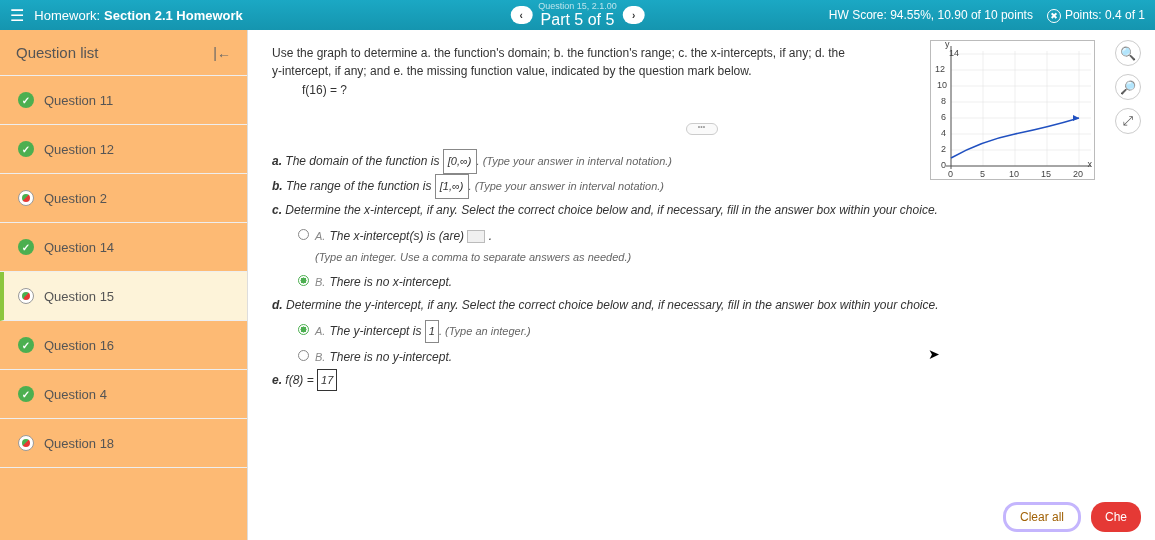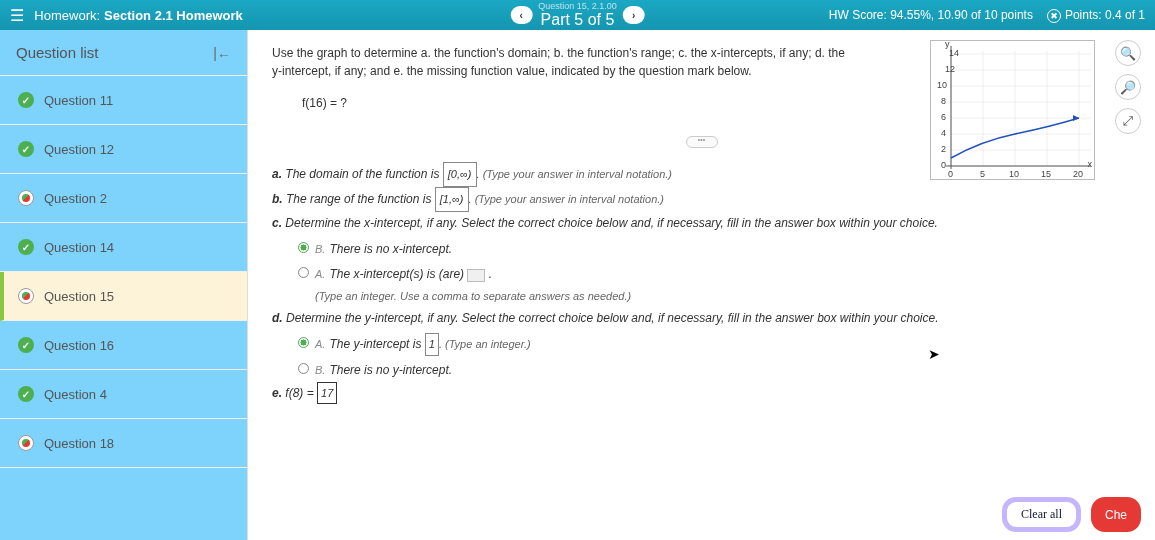--- a/index.html
+++ b/index.html
@@ -18,34 +18,34 @@
 .hw-label { font-weight: normal; }
 .hw-title { font-weight: bold; margin-left: 4px; }
 .nav-center { position: absolute; left: 50%; transform: translateX(-50%); display: flex; align-items: center; gap: 6px; }
 .nav-btn { background: white; color: #333; border-radius: 10px; width: 22px; height: 18px; display: flex; align-items: center; justify-content: center; font-size: 10px; cursor: pointer; font-weight: bold; }
 .nav-label { font-size: 16px; }
 .hdr-right { margin-left: auto; display: flex; align-items: center; gap: 14px; font-size: 12px; }
 .pts-icon { display: inline-flex; width: 14px; height: 14px; border-radius: 50%; border: 1.5px solid white; align-items: center; justify-content: center; font-size: 9px; margin-right: 4px; }
 
 .main { display: flex; height: calc(100% - 30px); }
 
-.sidebar { width: 248px; background: #7dd3fc; border-right: 1px solid #ddd; overflow-y: auto; }
+.sidebar { width: 248px; background: #fdba74; border-right: 1px solid #ddd; overflow-y: auto; }
 .qlist-hdr { display: flex; justify-content: space-between; align-items: center; padding: 14px 16px; border-bottom: 1px solid #eee; color: #555; font-size: 15px; }
 .collapse-ic { cursor: pointer; font-size: 14px; color: #666; }
 .qitem { display: flex; align-items: center; padding: 16px 18px; border-bottom: 1px solid #eee; font-size: 13px; color: #555; cursor: pointer; }
 .qitem.active { background: #fdf3d9; border-left: 4px solid #8cc63f; padding-left: 14px; }
 .status-ic { width: 16px; height: 16px; border-radius: 50%; margin-right: 10px; display: inline-flex; align-items: center; justify-content: center; font-size: 10px; color: white; font-weight: bold; }
 .status-done { background: #4caf50; }
 .status-partial { background: white; border: 1px solid #999; position: relative; }
 .status-partial::before { content: ""; position: absolute; width: 8px; height: 8px; background: linear-gradient(135deg, #4caf50 50%, #e53935 50%); border-radius: 50%; }
 
 .content { flex: 1; background: white; position: relative; padding: 14px 24px 14px 24px; font-size: 12px; color: #333; overflow: hidden; }
 .instr-row { display: flex; align-items: flex-start; }
 .instr-txt { max-width: 580px; line-height: 1.5; }
-.fval { margin-top: 16px; margin-left: 30px; }
+.fval { margin-top: 3px; margin-left: 30px; }
 
 .graph-area { position: absolute; right: 60px; top: 10px; }
 .graph { width: 165px; height: 140px; border: 1px solid #bbb; background: white; position: relative; }
 .axis-lbl { position: absolute; font-size: 9px; color: #444; }
 .tool-col { position: absolute; right: 14px; top: 10px; display: flex; flex-direction: column; gap: 8px; }
 .tool-btn { width: 26px; height: 26px; border: 1px solid #ccc; border-radius: 50%; background: white; display: flex; align-items: center; justify-content: center; font-size: 13px; cursor: pointer; color: #555; }
 
 .divider-pill { width: 32px; height: 12px; border: 1px solid #ccc; border-radius: 6px; margin: 26px auto 14px; position: relative; background: #fafafa; }
 .divider-pill::before { content: "•••"; position: absolute; left: 0; right: 0; text-align: center; font-size: 7px; color: #999; top: -1px; }
 
@@ -56,21 +56,21 @@
 .opt { margin-left: 26px; display: flex; align-items: flex-start; gap: 6px; margin-top: 3px; }
 .opt-stack { display: flex; flex-direction: column; }
 .radio { width: 11px; height: 11px; border: 1px solid #888; border-radius: 50%; margin-top: 4px; flex-shrink: 0; }
 .radio.checked { background: radial-gradient(circle, #4caf50 45%, white 50%); border-color: #4caf50; }
 .opt-label { color: #888; font-size: 11px; margin-right: 4px; }
 .small-box { display: inline-block; border: 1px solid #bbb; background: #f0f0f0; width: 18px; height: 13px; vertical-align: middle; }
 .val-box { display: inline-block; border: 1px solid #888; padding: 0 3px; font-size: 11px; }
 
 .footer { position: absolute; bottom: 8px; right: 14px; display: flex; gap: 10px; }
 .btn { padding: 5px 14px; border-radius: 14px; font-size: 12px; cursor: pointer; }
-.btn-clear { background: white; border: 5px solid #c4b5fd; color: #0f172a; font-family: Liberation Serif, serif; }
+.btn-clear { background: white; border: 3px solid #c4b5fd; color: #a16207; }
 .btn-check { background: #e53935; color: white; border: none; }
 
 .cursor { position: absolute; left: 680px; top: 316px; font-size: 14px; color: black; pointer-events: none; }
 </style>
 </head>
 <body>
 
 <div class="header">
   <span class="menu-icon">☰</span>
   <span class="hw-label">Homework:</span>
@@ -158,21 +158,21 @@
           <g stroke="#555" stroke-width="1">
               <line x1="20" y1="5" x2="20" y2="128"></line>
               <line x1="15" y1="125" x2="160" y2="125"></line>
             </g>
           <path d="M 20 117 Q 50 100 84 93 T 148 77" stroke="#2050c0" stroke-width="1.5" fill="none"></path>
           <polygon points="148,77 142,74 142,80" fill="#2050c0"></polygon>
         </svg>
         <span class="axis-lbl" style="left:14px;top:-2px;">y</span>
         <span class="axis-lbl" style="right:2px;top:118px;">x</span>
         <span class="axis-lbl" style="left:6px;top:7px;margin-left:12px;">14</span>
-        <span class="axis-lbl" style="left:14px;top:23px;">12</span>
+        <span class="axis-lbl" style="left:4px;top:23px;">12</span>
         <span class="axis-lbl" style="left:6px;top:39px;">10</span>
         <span class="axis-lbl" style="left:10px;top:55px;">8</span>
         <span class="axis-lbl" style="left:10px;top:71px;">6</span>
         <span class="axis-lbl" style="left:10px;top:87px;">4</span>
         <span class="axis-lbl" style="left:10px;top:103px;">2</span>
         <span class="axis-lbl" style="left:10px;top:119px;">0</span>
         <span class="axis-lbl" style="left:17px;top:128px;">0</span>
         <span class="axis-lbl" style="left:49px;top:128px;">5</span>
         <span class="axis-lbl" style="left:78px;top:128px;">10</span>
         <span class="axis-lbl" style="left:110px;top:128px;">15</span>
@@ -185,30 +185,30 @@
       <div class="tool-btn">⤢</div>
     </div>
 
     <div class="divider-pill"></div>
 
     <div class="answers">
       <div><b>a.</b> <span>The domain of the function is</span> <span class="ans-box">[0,∞)</span><span class="hint">. (Type your answer in interval notation.)</span></div>
       <div><b>b.</b> <span>The range of the function is</span> <span class="ans-box">[1,∞)</span><span class="hint">. (Type your answer in interval notation.)</span></div>
       <div><b>c.</b> <span>Determine the x-intercept, if any. Select the correct choice below and, if necessary, fill in the answer box within your choice.</span></div>
       <div class="opt">
-        <span class="radio checked"></span>
-        <div><span class="opt-label">B.</span><span>There is no x-intercept.</span></div>
-      </div>
-      <div class="opt">
         <span class="radio"></span>
         <div class="opt-stack">
           <div><span class="opt-label">A.</span><span>The x-intercept(s) is (are)</span> <span class="small-box"></span> .</div>
           <div class="hint">(Type an integer. Use a comma to separate answers as needed.)</div>
         </div>
       </div>
+      <div class="opt">
+        <span class="radio checked"></span>
+        <div><span class="opt-label">B.</span><span>There is no x-intercept.</span></div>
+      </div>
       <div><b>d.</b> <span>Determine the y-intercept, if any. Select the correct choice below and, if necessary, fill in the answer box within your choice.</span></div>
       <div class="opt">
         <span class="radio checked"></span>
         <div><span class="opt-label">A.</span><span>The y-intercept is</span> <span class="val-box">1</span><span class="hint">. (Type an integer.)</span></div>
       </div>
       <div class="opt">
         <span class="radio"></span>
         <div><span class="opt-label">B.</span><span>There is no y-intercept.</span></div>
       </div>
       <div><b>e.</b> <span>f(8) =</span> <span class="val-box" style="border:1px solid #333;">17</span></div>

